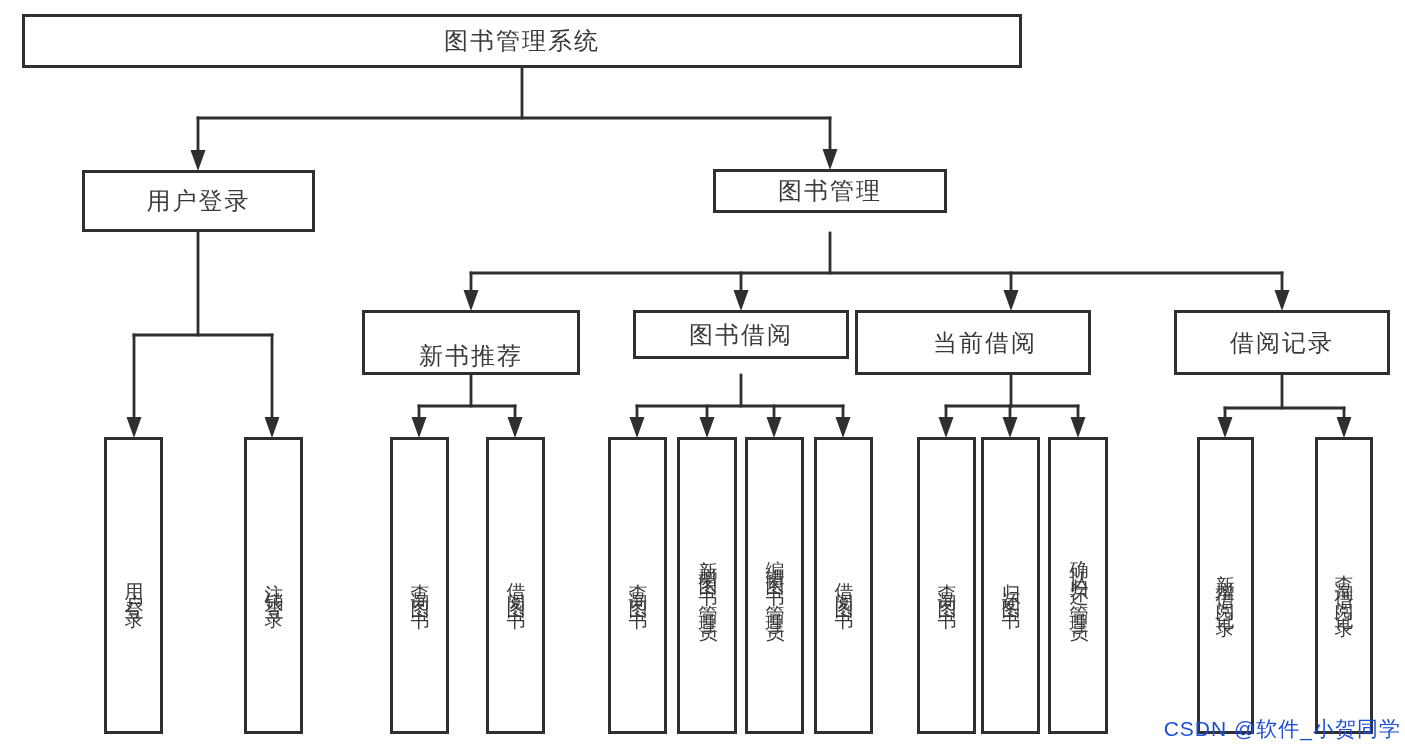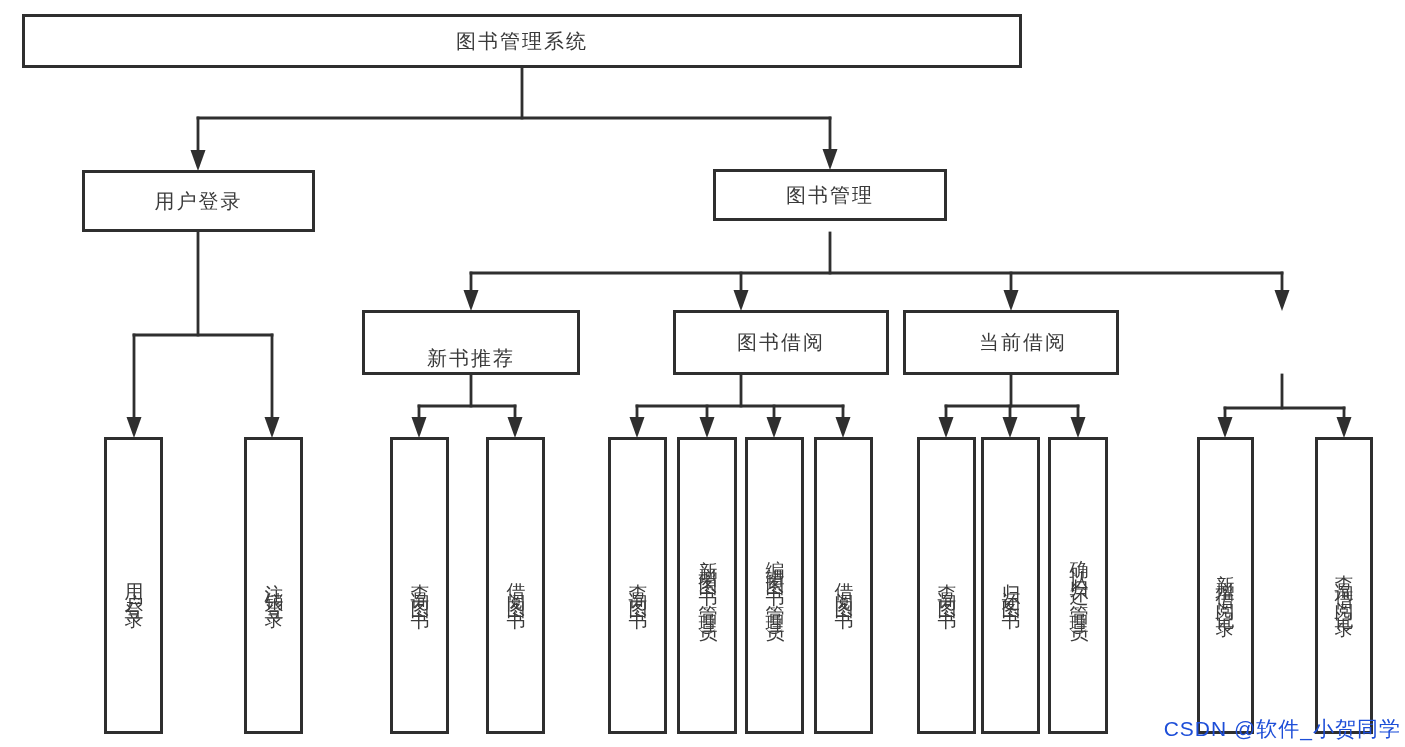--- a/index.html
+++ b/index.html
@@ -24,21 +24,21 @@
     z-index: 0;
   }
   .hbox {
     position: absolute;
     box-sizing: border-box;
     background: #ffffff;
     border: 3px solid #2f2f2f;
     display: flex;
     align-items: center;
     justify-content: center;
-    font-size: 20px;
+    font-size: 24px;
     letter-spacing: 2px;
     color: #3a3a3a;
     z-index: 1;
   }
   .leaf {
     position: absolute;
     top: 437px;
     width: 59px;
     height: 297px;
     box-sizing: border-box;
@@ -136,32 +136,35 @@
     </g>
   </svg>
 
   <div class="hbox" style="left:22px; top:14px; width:1000px; height:54px;">
     <span>图书管理系统</span>
   </div>
 
   <div class="hbox" style="left:82px; top:170px; width:233px; height:62px;">
     <span>用户登录</span>
   </div>
-  <div class="hbox" style="left:713px; top:169px; width:234px; height:52px;">
+  <div class="hbox" style="left:713px; top:169px; width:234px; height:44px;">
     <span>图书管理</span>
   </div>
 
   <div class="hbox" style="left:362px; top:310px; width:218px; height:65px;align-items:flex-end;">
     <span>新书推荐</span>
   </div>
-  <div class="hbox" style="left:633px; top:310px; width:216px; height:65px;margin-left:40px;">
+  <div class="hbox" style="left:633px; top:310px; width:216px; height:49px;">
     <span>图书借阅</span>
   </div>
-  <div class="hbox" style="left:903px; top:310px; width:216px; height:65px;padding-left:24px;">
+  <div class="hbox" style="left:855px; top:310px; width:236px; height:65px;padding-left:24px;">
     <span>当前借阅</span>
+  </div>
+  <div class="hbox" style="left:1174px; top:310px; width:216px; height:65px;">
+    <span>借阅记录</span>
   </div>
 
   <div class="leaf" style="left:104px;">用户登录</div>
   <div class="leaf" style="left:244px;">注销登录</div>
   <div class="leaf" style="left:390px;">查询图书</div>
   <div class="leaf" style="left:486px;">借阅图书</div>
   <div class="leaf" style="left:608px;">查询图书</div>
   <div class="leaf" style="left:677px; width:60px;">新增图书（管理员）</div>
   <div class="leaf" style="left:745px;">编辑图书（管理员）</div>
   <div class="leaf" style="left:814px;">借阅图书</div>

